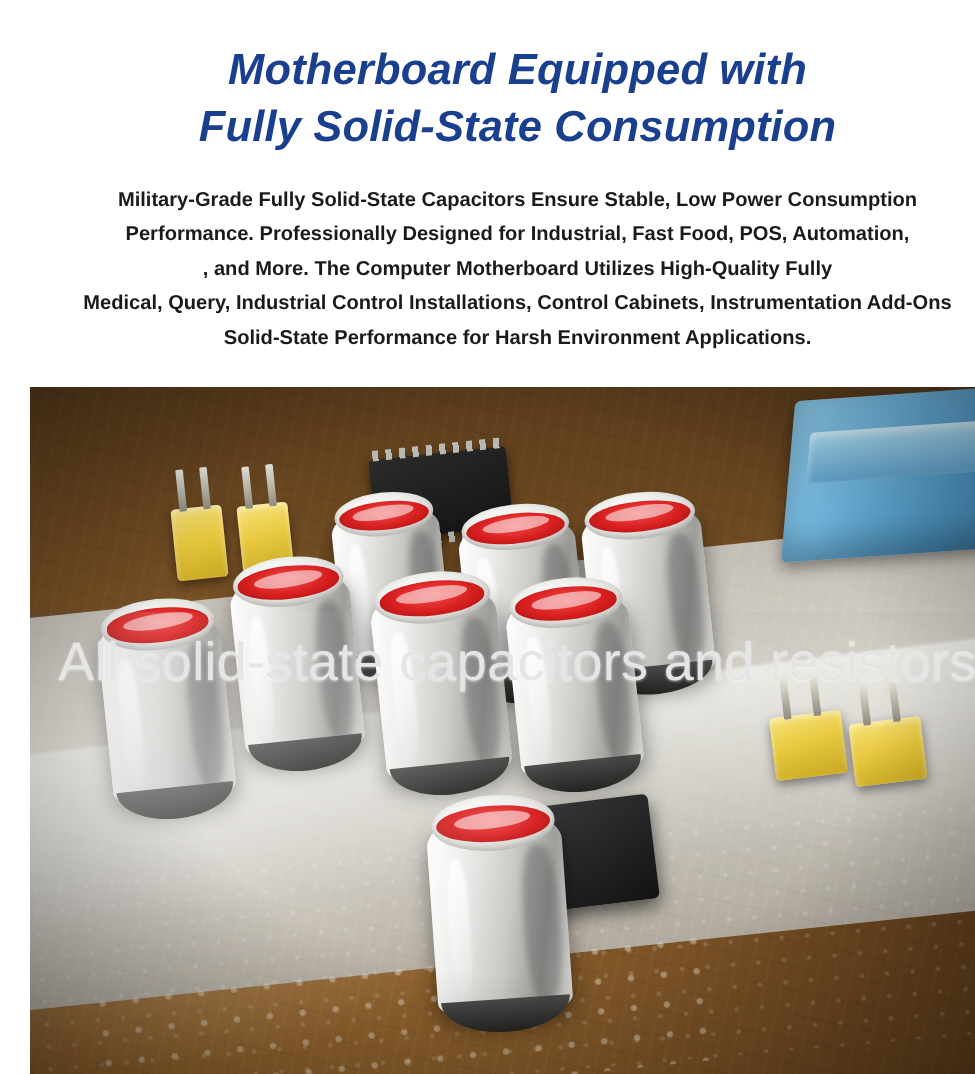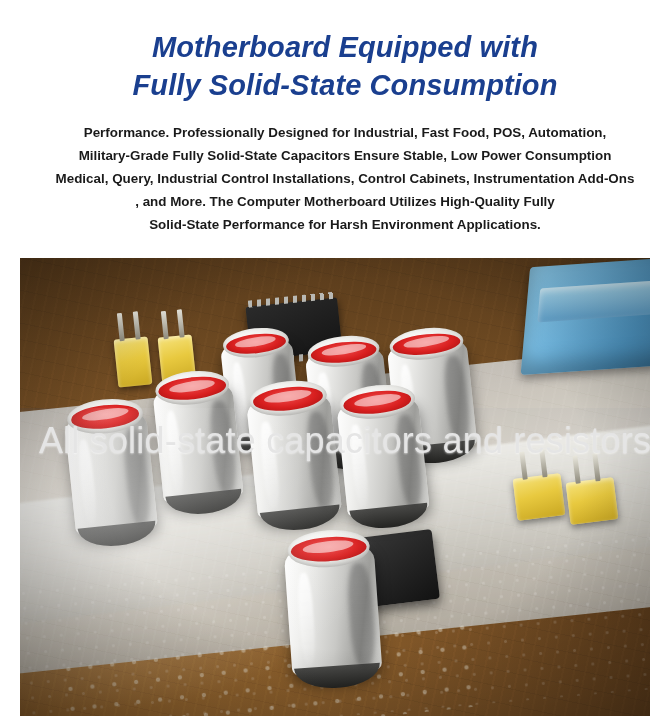--- a/index.html
+++ b/index.html
@@ -258,24 +258,24 @@
 <body>
 
 <div class="page">
 
   <div class="header">
     <h1 class="title">
       <span>Motherboard Equipped with</span>
       <span class="line2">Fully Solid-State Consumption</span>
     </h1>
     <p class="desc">
+      <span>Military-Grade Fully Solid-State Capacitors Ensure Stable, Low Power Consumption</span>
       <span>Performance. Professionally Designed for Industrial, Fast Food, POS, Automation,</span>
-      <span>Military-Grade Fully Solid-State Capacitors Ensure Stable, Low Power Consumption</span>
+      <span>, and More. The Computer Motherboard Utilizes High-Quality Fully</span>
       <span>Medical, Query, Industrial Control Installations, Control Cabinets, Instrumentation Add-Ons</span>
-      <span>, and More. The Computer Motherboard Utilizes High-Quality Fully</span>
       <span>Solid-State Performance for Harsh Environment Applications.</span>
     </p>
   </div>
 
   <div class="photo">
     <div class="pcb"></div>
     <div class="pcb-top"></div>
     <div class="pcb-light"></div>
     <div class="pcb-light2"></div>
     <div class="traces"></div>

